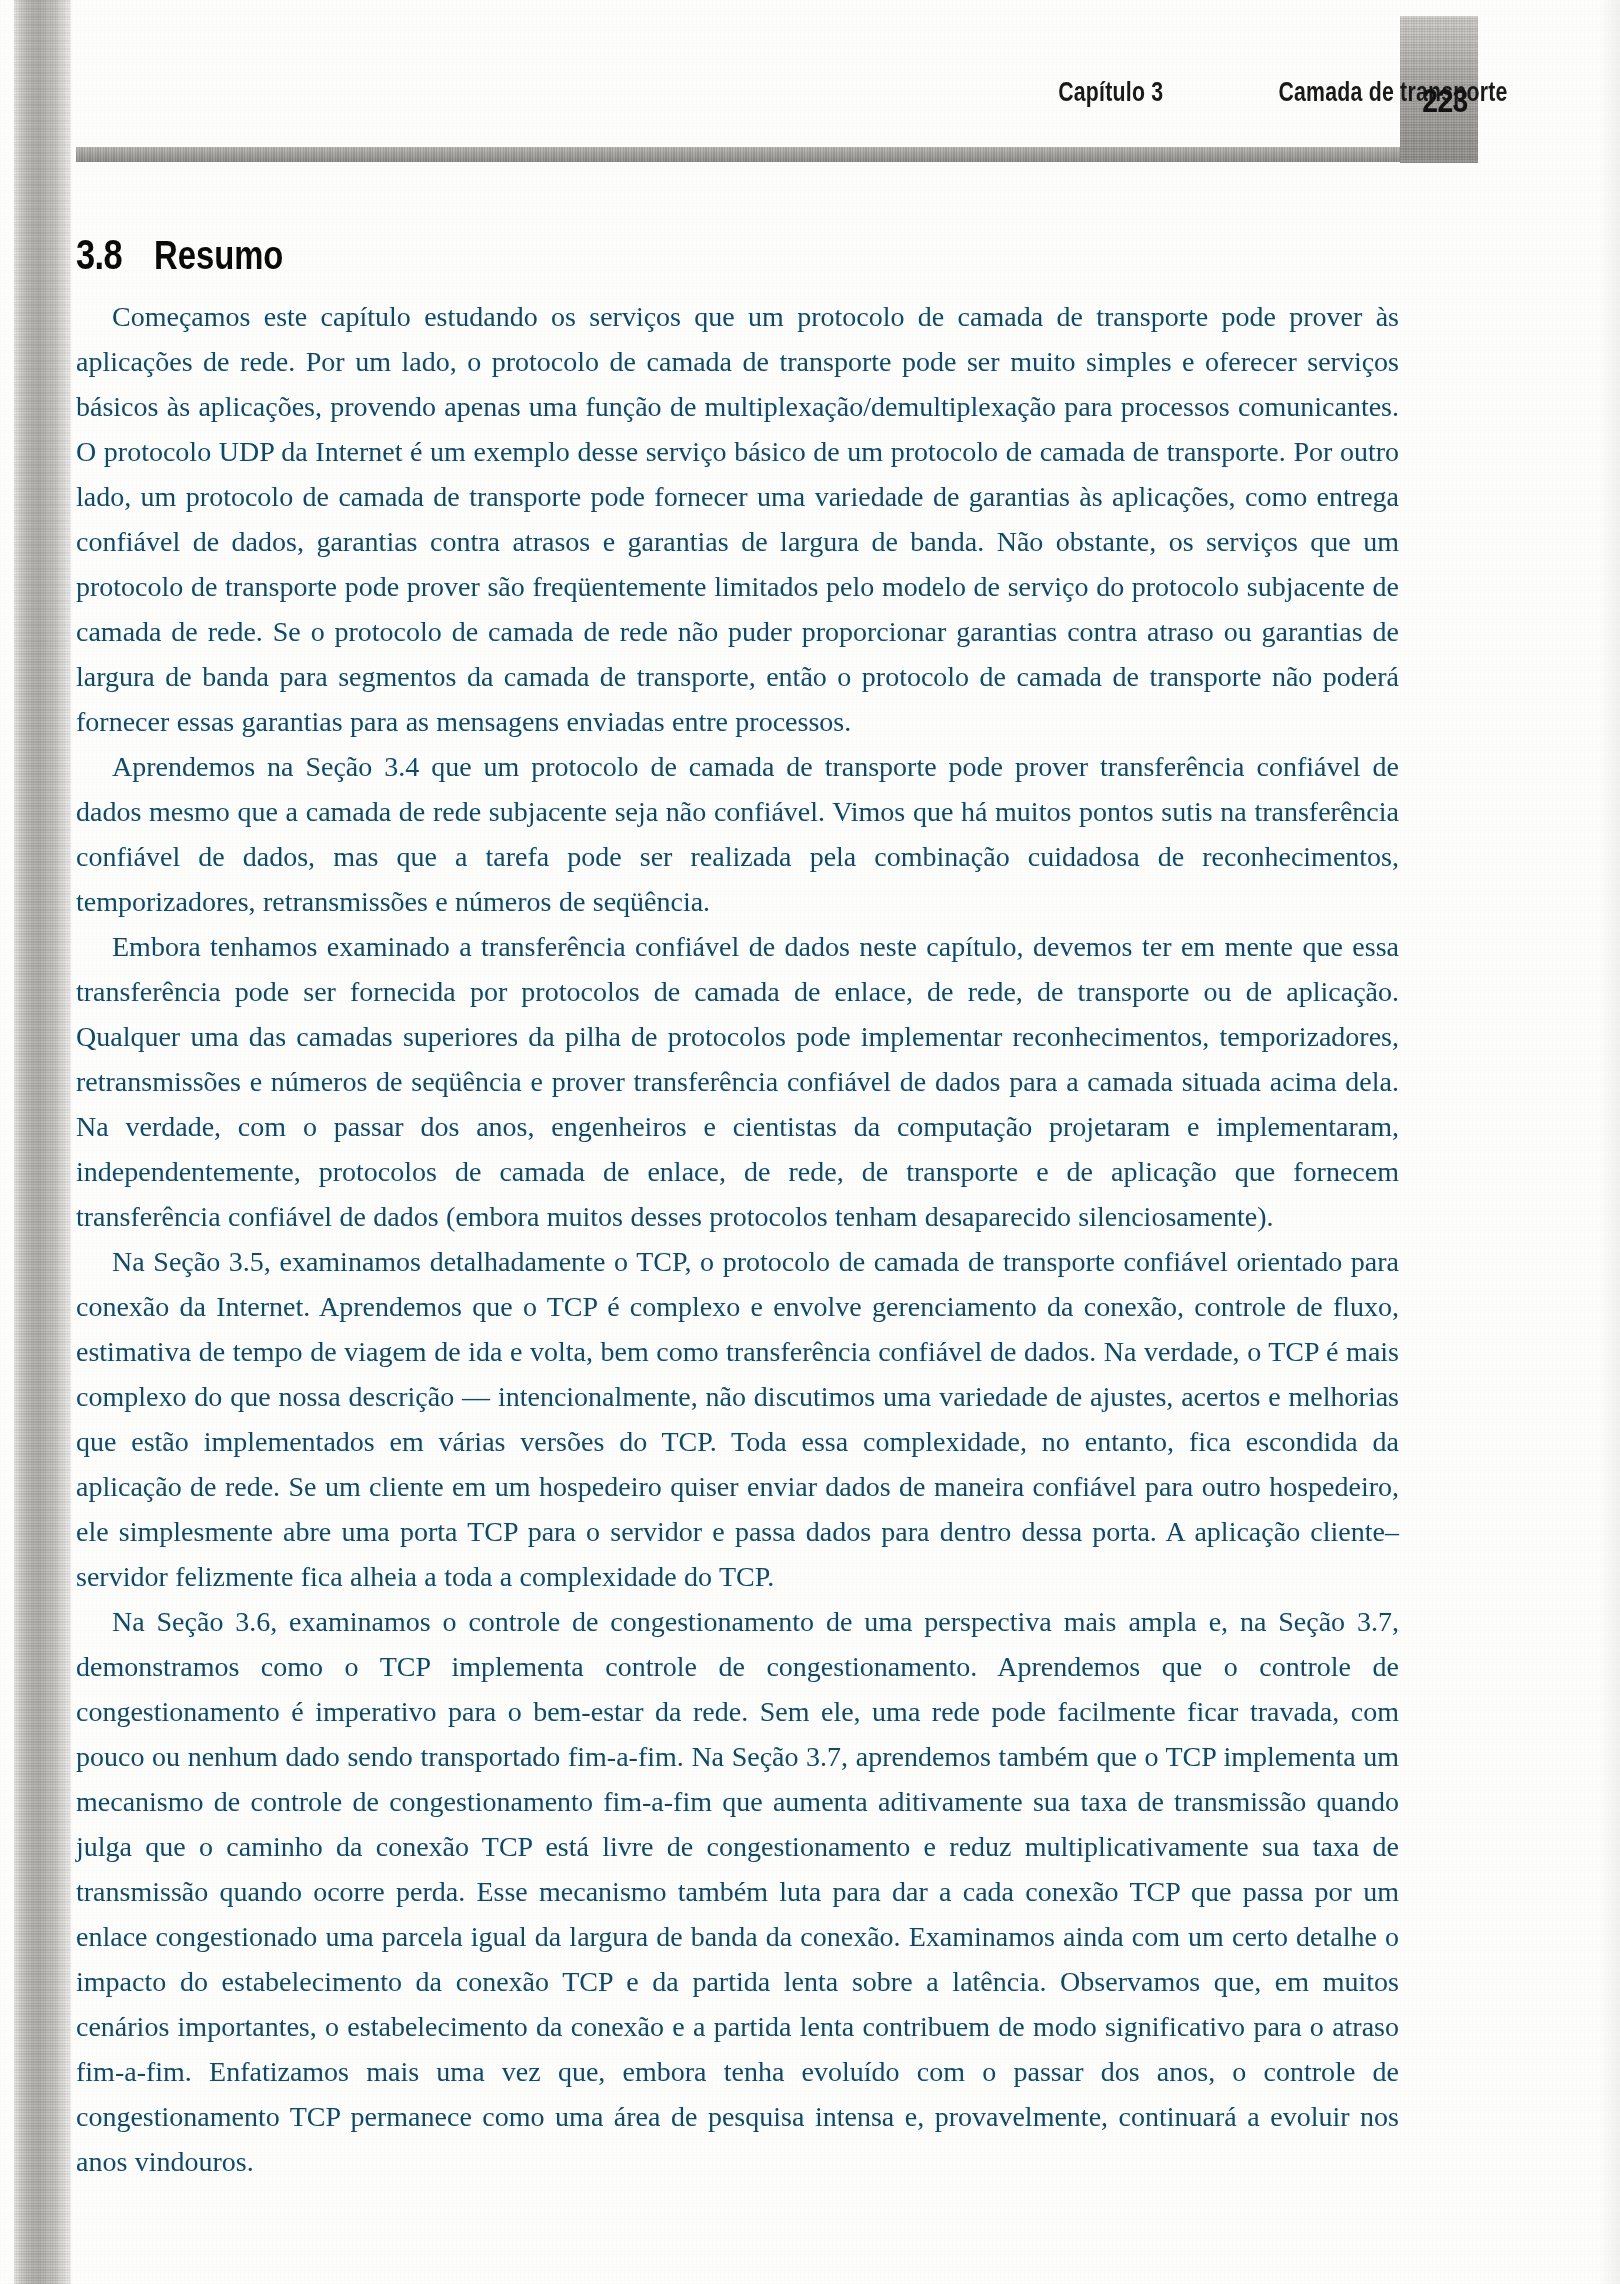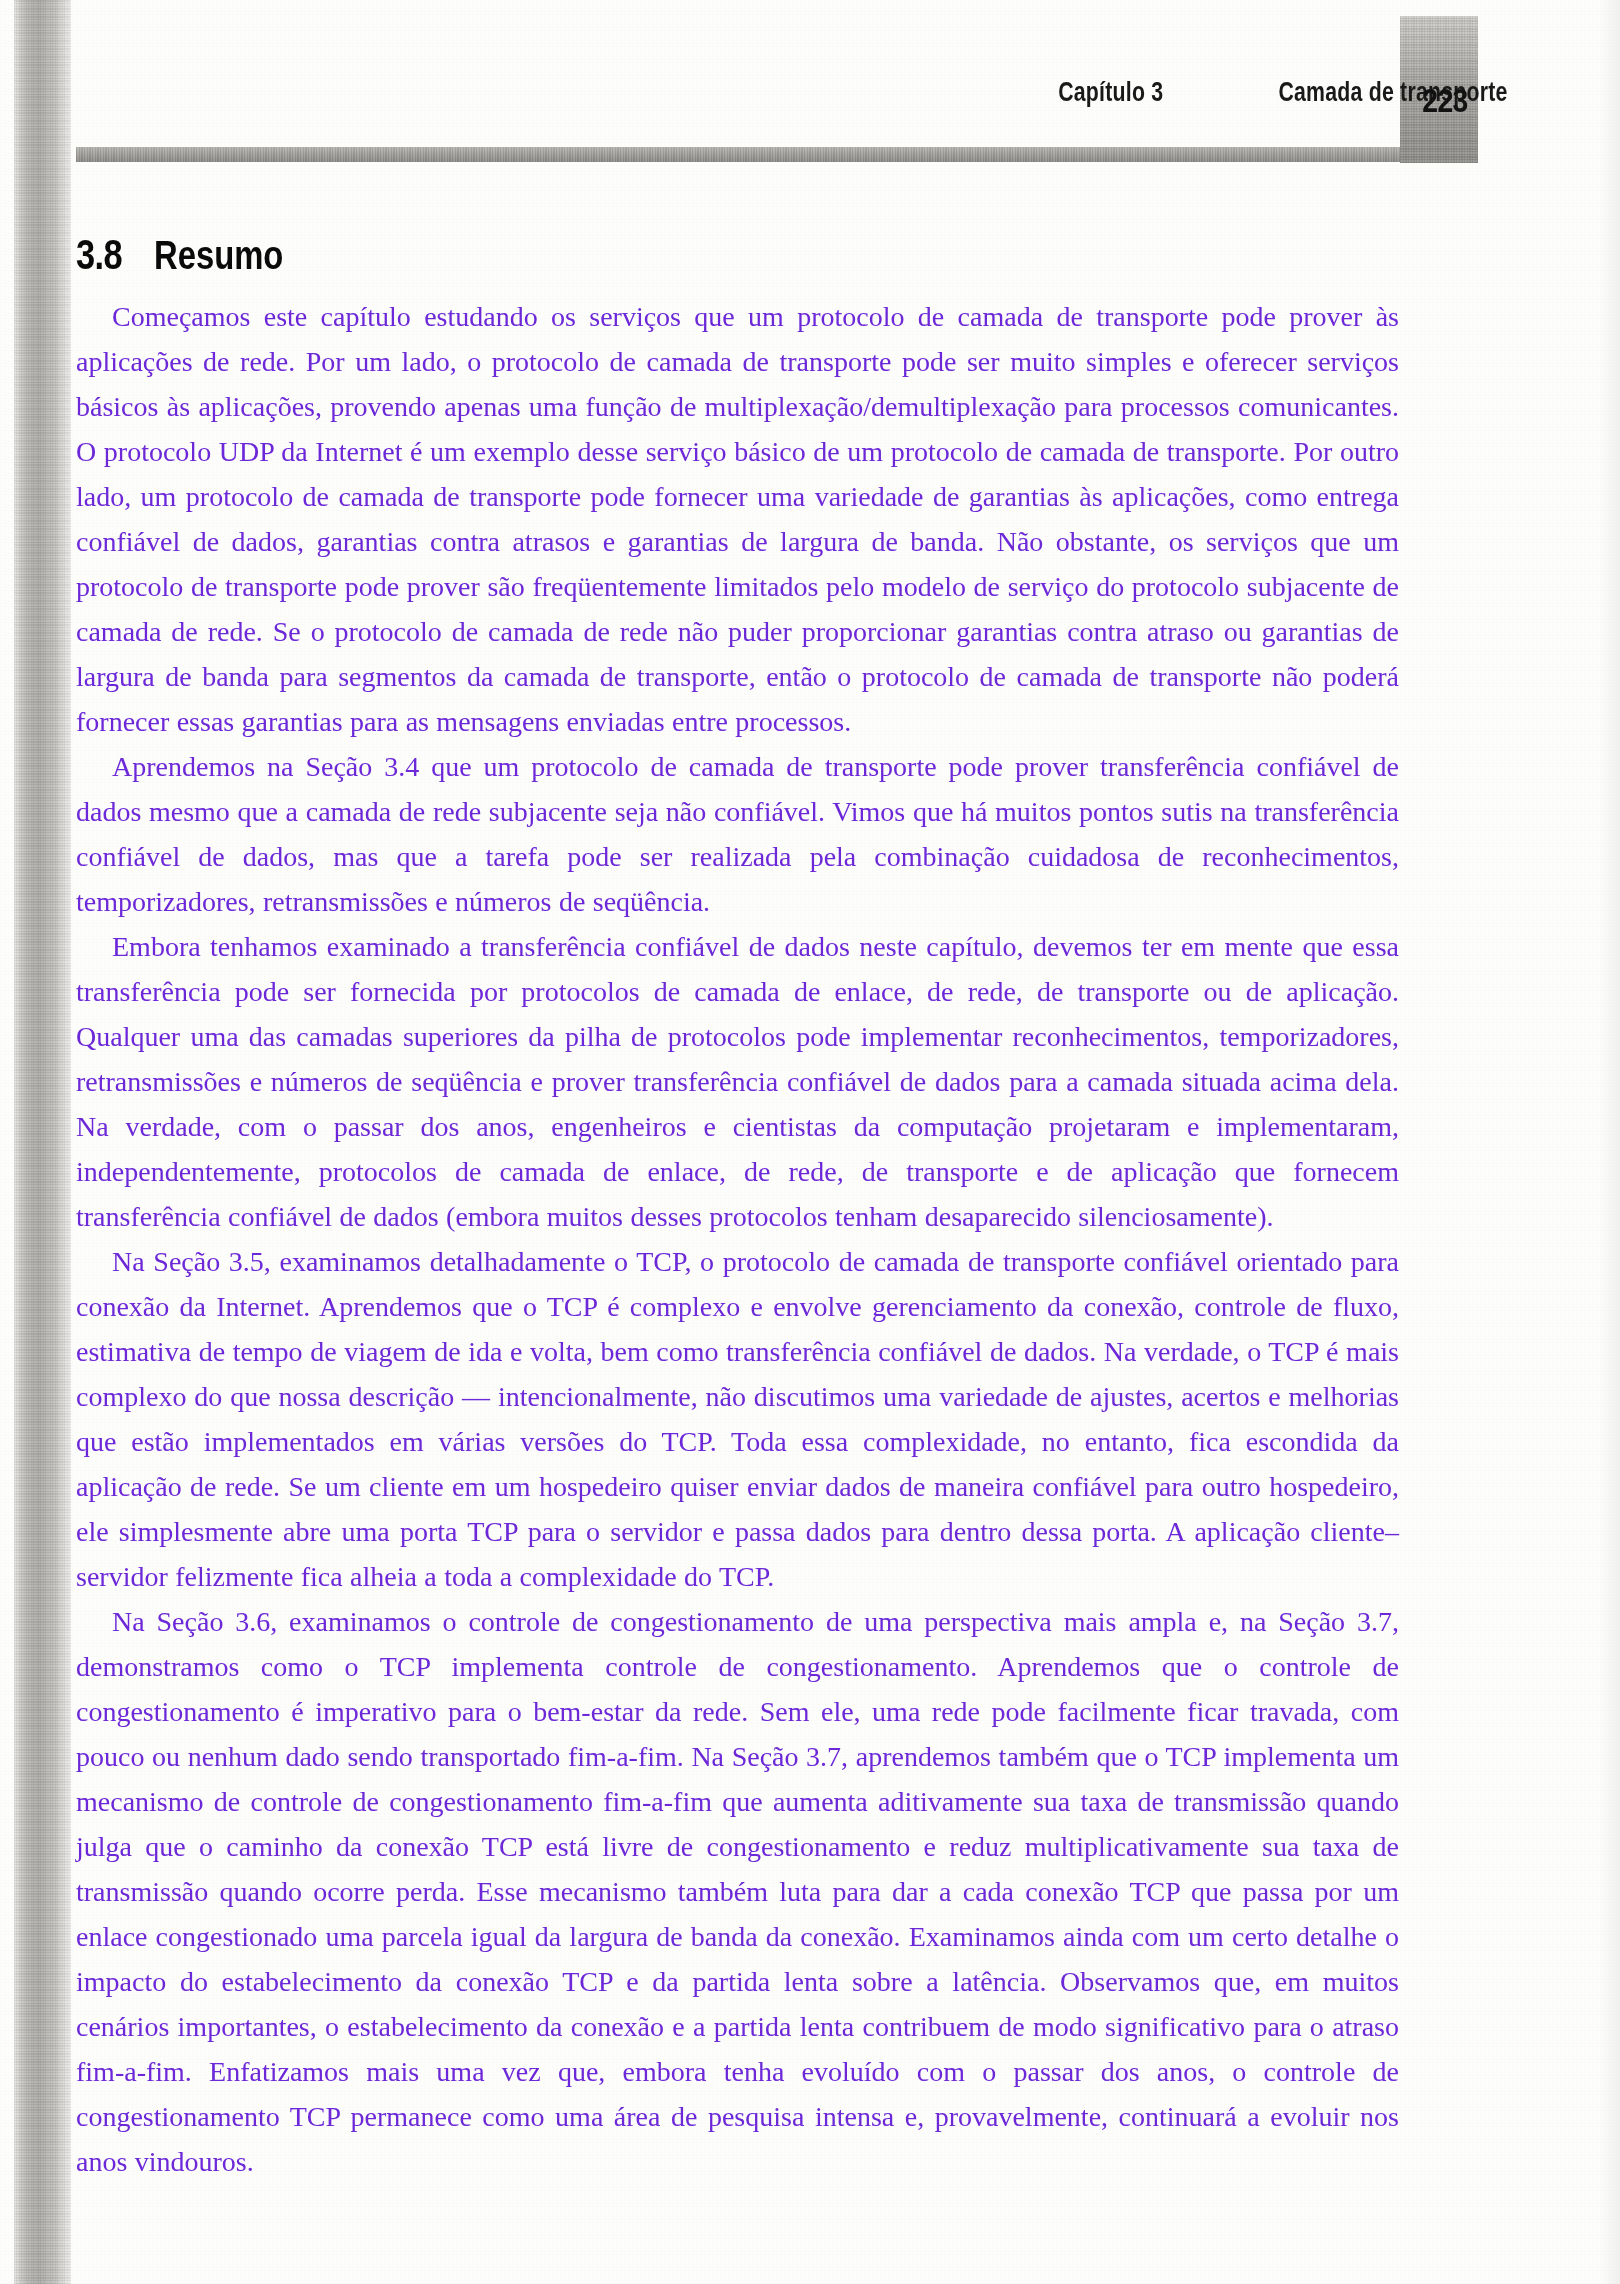--- a/index.html
+++ b/index.html
@@ -152,21 +152,21 @@
     top: 294px;
     width: 1323px;
   }
   .body-col p {
     margin: 0 0 0 0;
     font-size: 28px;
     line-height: 45px;
     text-align: justify;
     text-justify: inter-word;
     text-indent: 36px;
-    color: #6d28d9;
+    color: #0c4a6e;
     font-family: "Liberation Serif", "DejaVu Serif", serif;
     hyphens: none;
     word-spacing: 0.4px;
   }
 </style>
 </head>
 <body>
 
 <div class="page">
 

